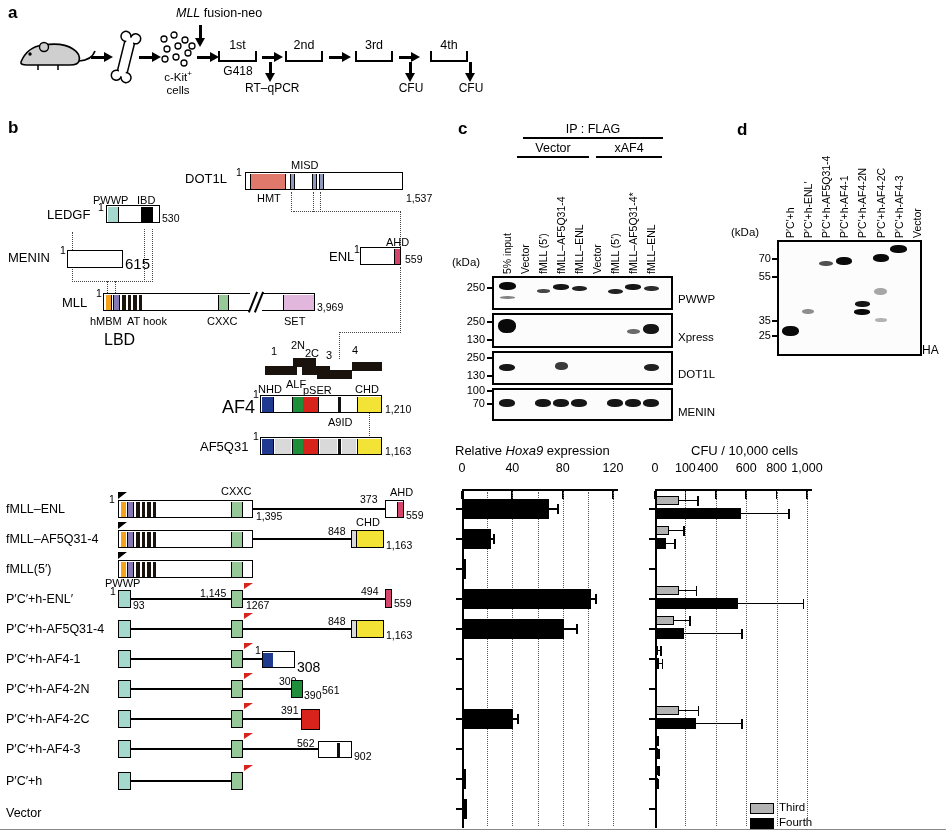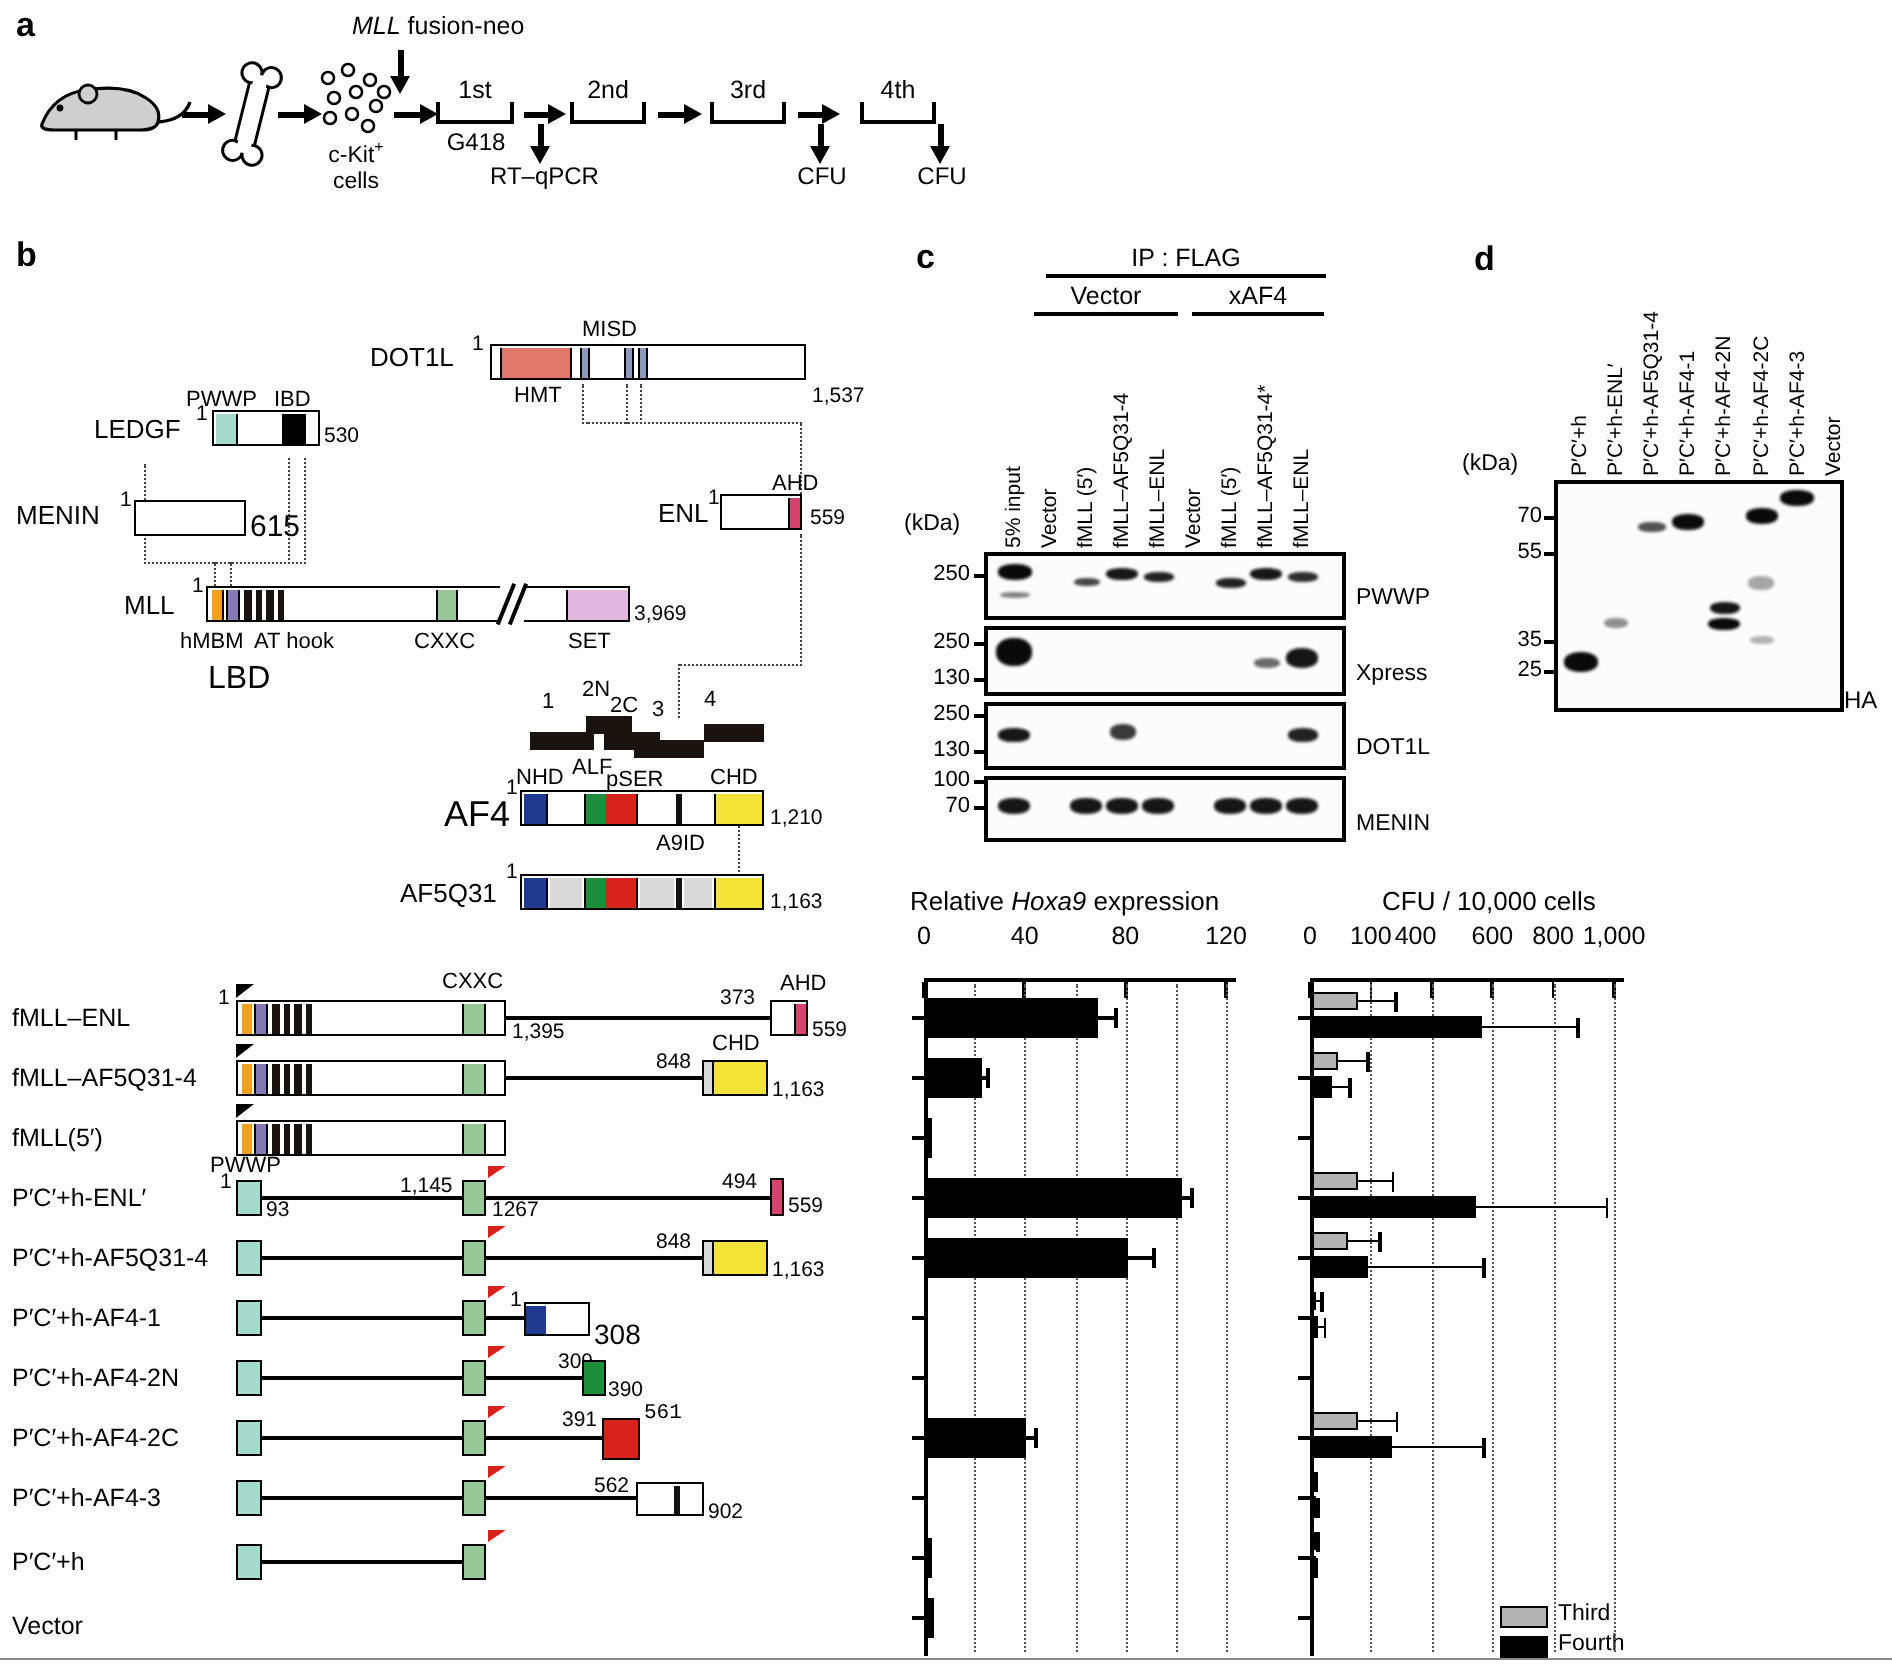--- a/index.html
+++ b/index.html
@@ -307,21 +307,21 @@
     <div class="t" style="position: absolute; left: 279px; top: 676px; font-size: 10.5px;">309</div>
     <div style="position: absolute; left: 291px; top: 680px; width: 11.5px; height: 18px; background: rgb(30, 142, 58); border: 1.2px solid rgb(0, 0, 0); box-sizing: border-box;"></div>
     <div class="t" style="position: absolute; left: 304px; top: 690px; font-size: 10.5px;">390</div>
     <div class="box" style="position: absolute; left: 118px; top: 710px; width: 13px; height: 18px; background: rgb(166, 217, 206);"></div>
     <div style="position: absolute; left: 131px; top: 718.2px; width: 100px; height: 1.6px; background: rgb(0, 0, 0);"></div>
     <div class="box" style="position: absolute; left: 231px; top: 710px; width: 12px; height: 18px; background: rgb(151, 200, 151);"></div>
     <div class="flagR" style="position: absolute; left: 243.5px; top: 703px;"></div>
     <div style="position: absolute; left: 243px; top: 718.2px; width: 58px; height: 1.6px; background: rgb(0, 0, 0);"></div>
     <div class="t" style="position: absolute; left: 281px; top: 705px; font-size: 10.5px;">391</div>
     <div style="position: absolute; left: 301px; top: 709px; width: 19px; height: 21px; background: rgb(216, 35, 29); border: 1.2px solid rgb(0, 0, 0); box-sizing: border-box;"></div>
-    <div class="t" style="position: absolute; left: 322px; top: 702px; font-size: 10.5px; font-family: Liberation Mono, monospace;">561</div>
+    <div class="t" style="position: absolute; left: 322px; top: 685px; font-size: 10.5px;">561</div>
     <div class="box" style="position: absolute; left: 118px; top: 740px; width: 13px; height: 18px; background: rgb(166, 217, 206);"></div>
     <div style="position: absolute; left: 131px; top: 748.2px; width: 100px; height: 1.6px; background: rgb(0, 0, 0);"></div>
     <div class="box" style="position: absolute; left: 231px; top: 740px; width: 12px; height: 18px; background: rgb(151, 200, 151);"></div>
     <div class="flagR" style="position: absolute; left: 243.5px; top: 733px;"></div>
     <div style="position: absolute; left: 243px; top: 748.2px; width: 75px; height: 1.6px; background: rgb(0, 0, 0);"></div>
     <div class="t" style="position: absolute; left: 297px; top: 738px; font-size: 10.5px;">562</div>
     <div class="box" style="position: absolute; left: 318px; top: 741px; width: 34px; height: 17px;"></div>
     <div class="dom" style="position: absolute; left: 337px; top: 742.5px; width: 3px; height: 14px; background: rgb(17, 17, 17);"></div>
     <div class="t" style="position: absolute; left: 354px; top: 751px; font-size: 10.5px;">902</div>
     <div class="box" style="position: absolute; left: 118px; top: 772px; width: 13px; height: 18px; background: rgb(166, 217, 206);"></div>

